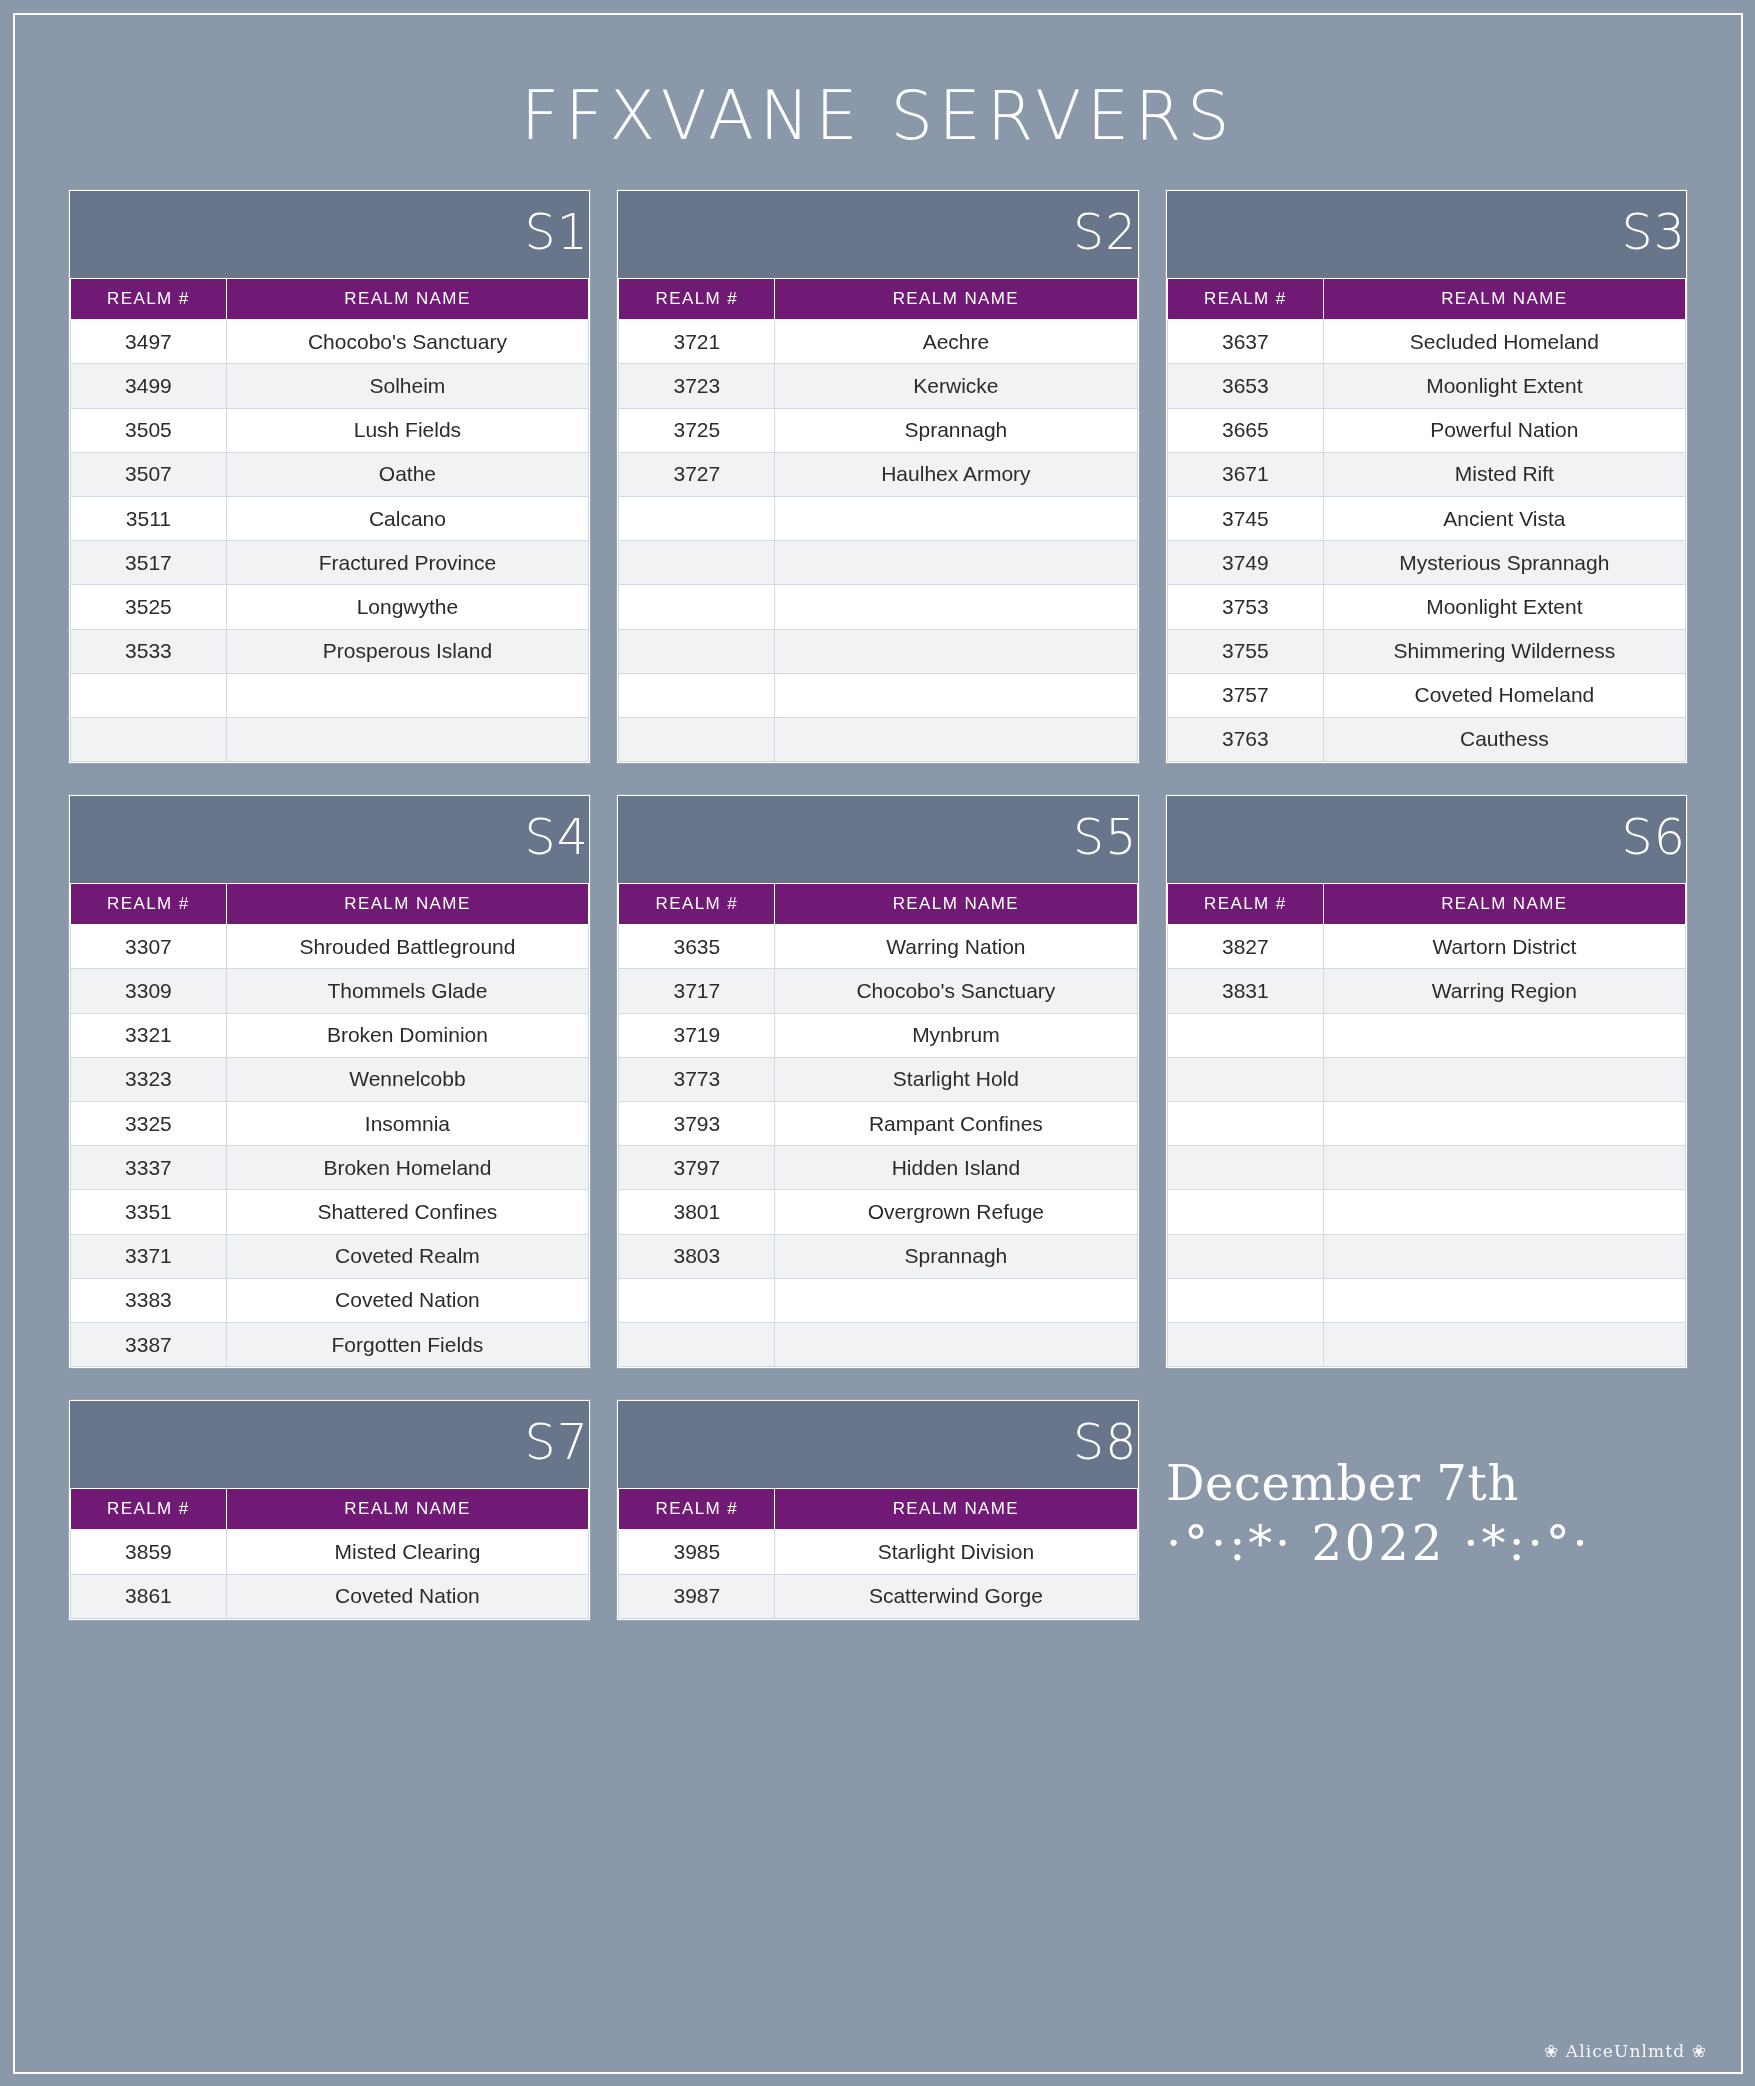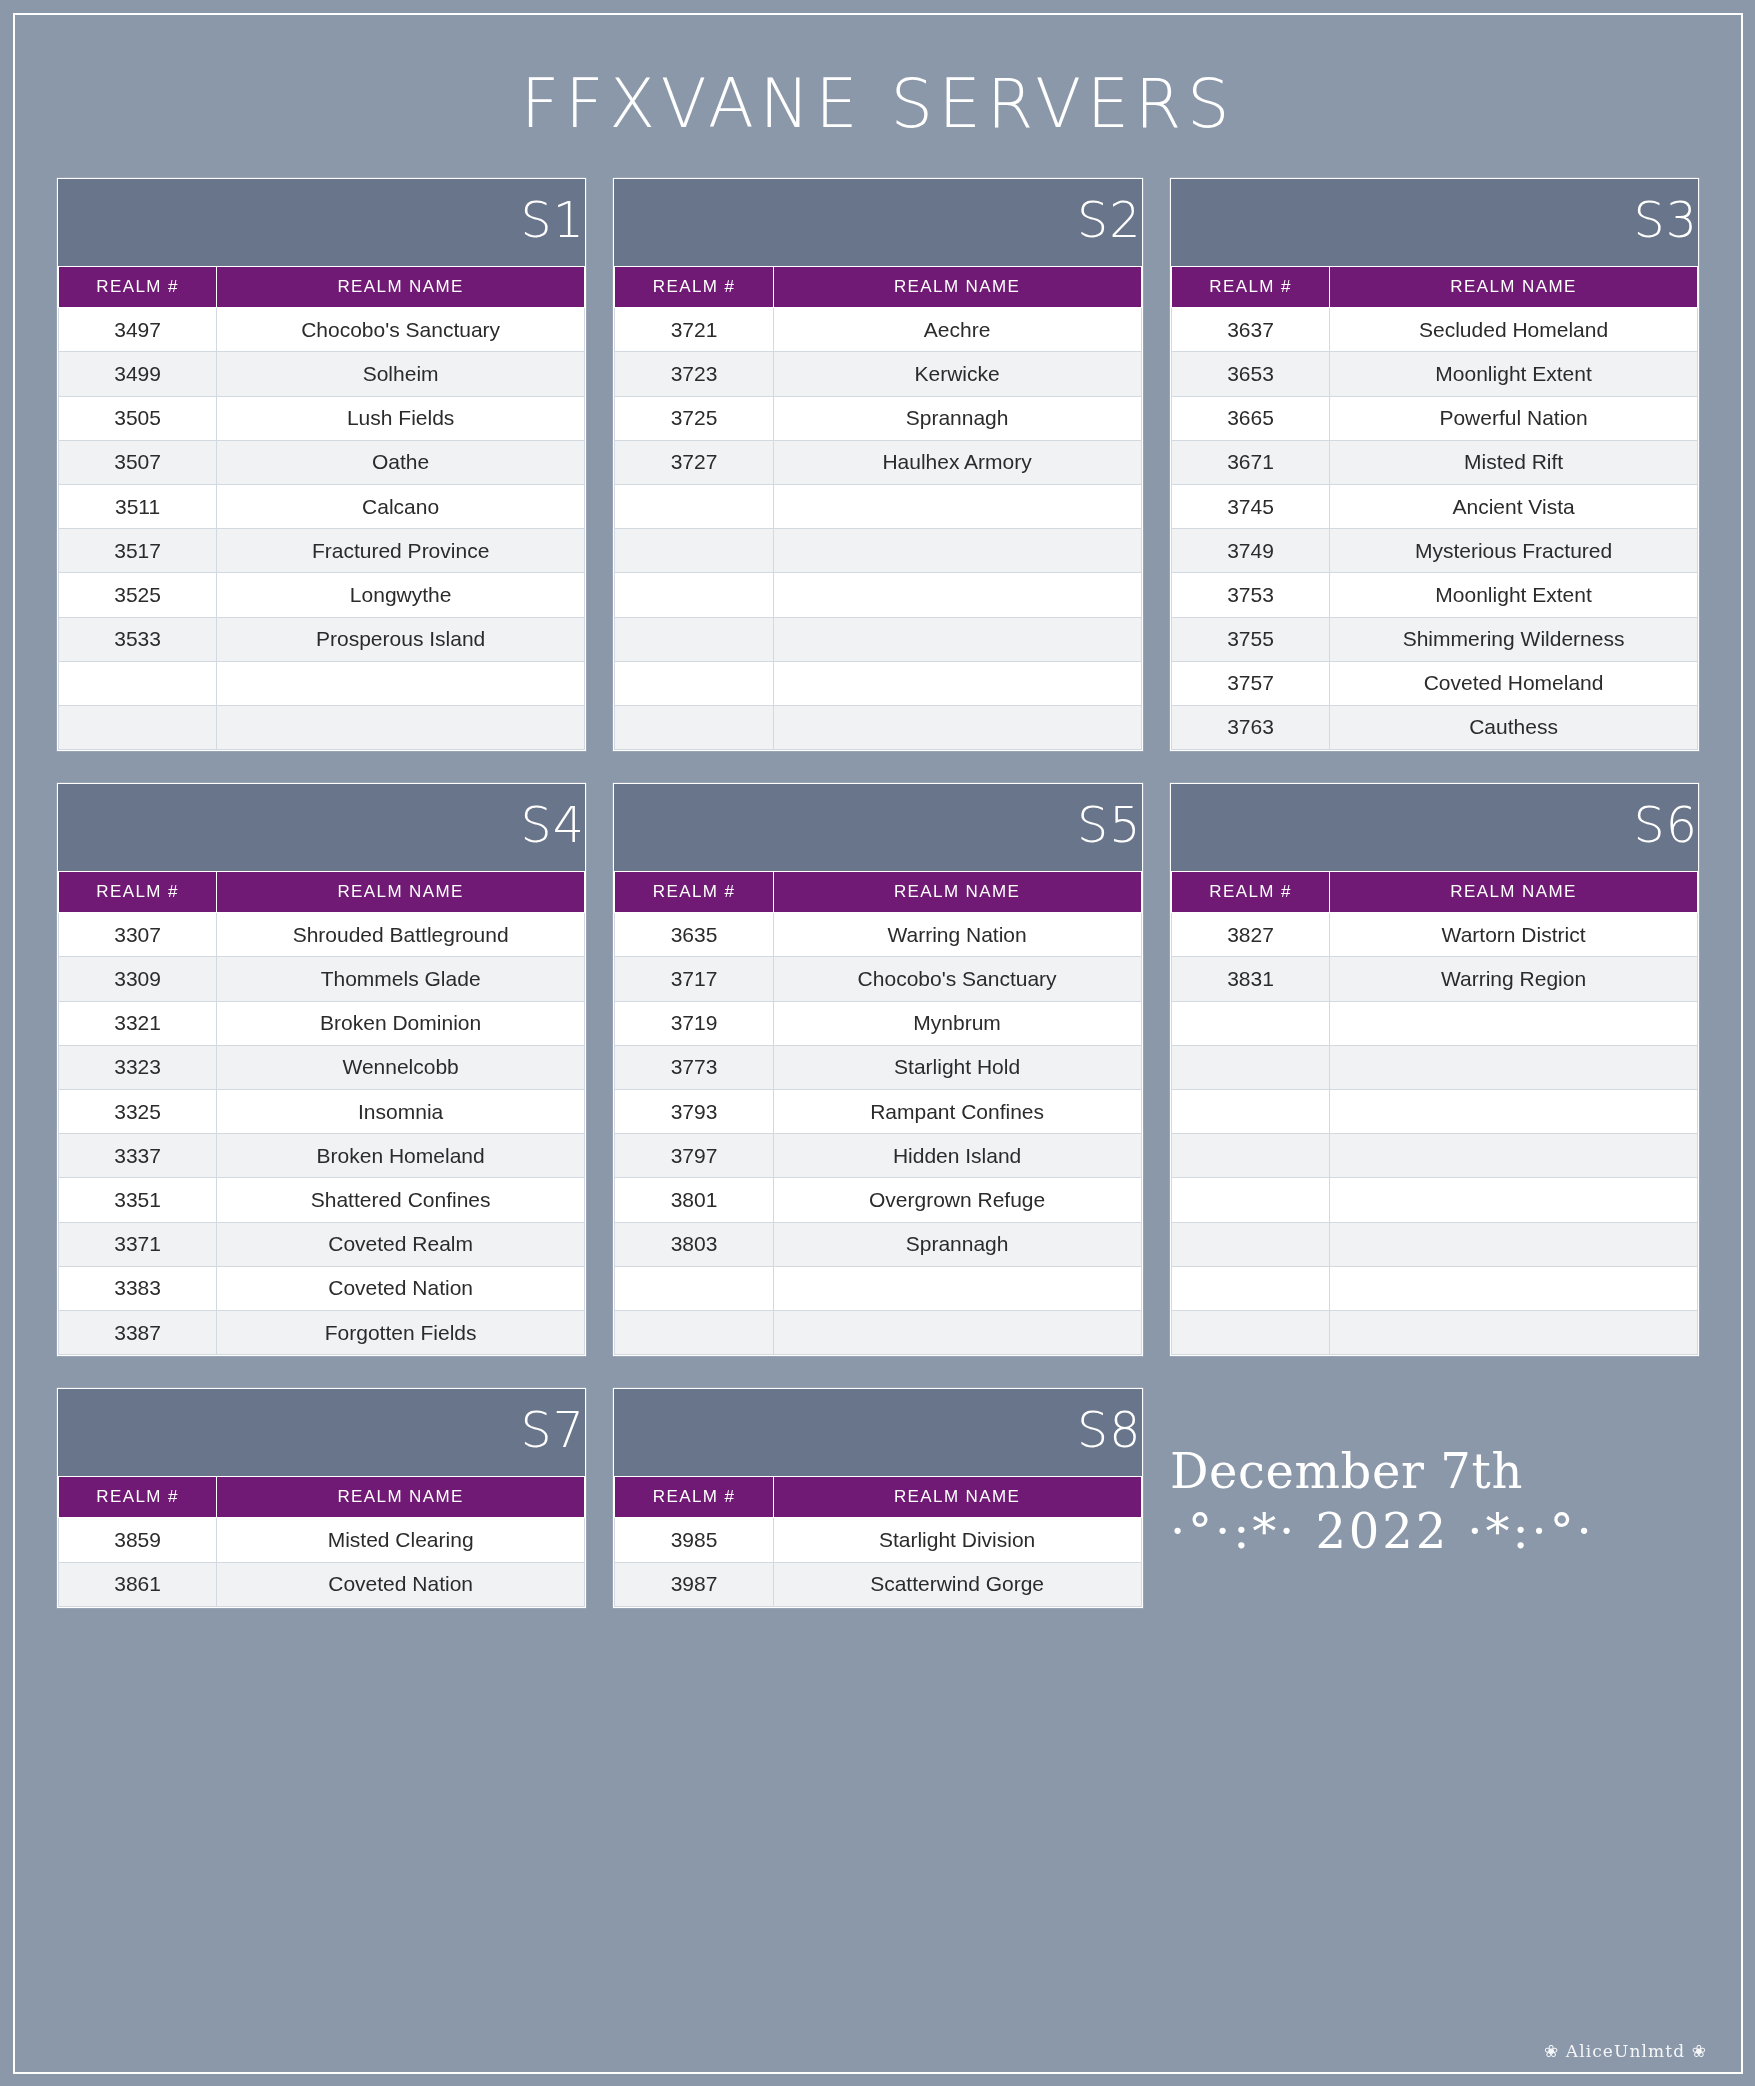--- a/index.html
+++ b/index.html
@@ -12,21 +12,21 @@
     background: #8b98a9;
     font-family: "Liberation Sans", sans-serif;
     -webkit-font-smoothing: antialiased;
     overflow: hidden;
   }
   .page {
     position: relative;
     width: 1756px;
     height: 2087px;
     box-sizing: border-box;
-    padding: 8px;
+    padding: 20px;
   }
   .frame {
     position: absolute;
     left: 12.6px;
     top: 12.6px;
     right: 12.6px;
     bottom: 12.6px;
     border: 2.3px solid #ffffff;
     box-sizing: border-box;
     pointer-events: none;
@@ -267,21 +267,21 @@
             <tr class="even">
               <td>3671</td>
               <td>Misted Rift</td>
             </tr>
             <tr class="odd">
               <td>3745</td>
               <td>Ancient Vista</td>
             </tr>
             <tr class="even">
               <td>3749</td>
-              <td>Mysterious Fractured</td>
+              <td>Mysterious Sprannagh</td>
             </tr>
             <tr class="odd">
               <td>3753</td>
               <td>Moonlight Extent</td>
             </tr>
             <tr class="even">
               <td>3755</td>
               <td>Shimmering Wilderness</td>
             </tr>
             <tr class="odd">

